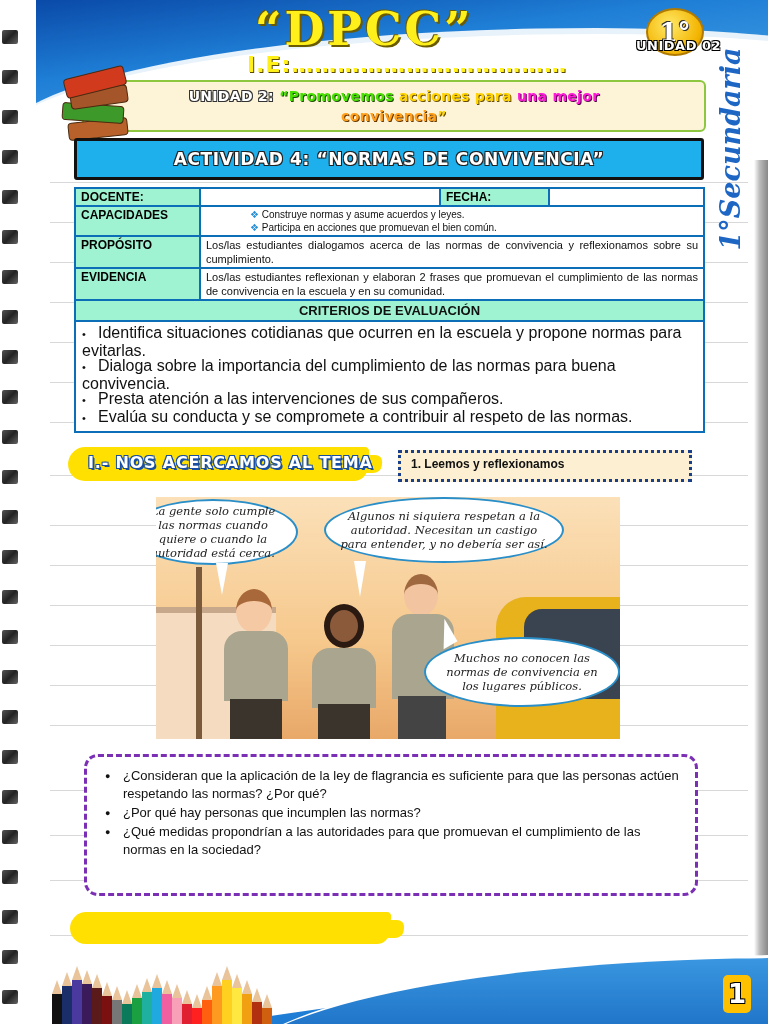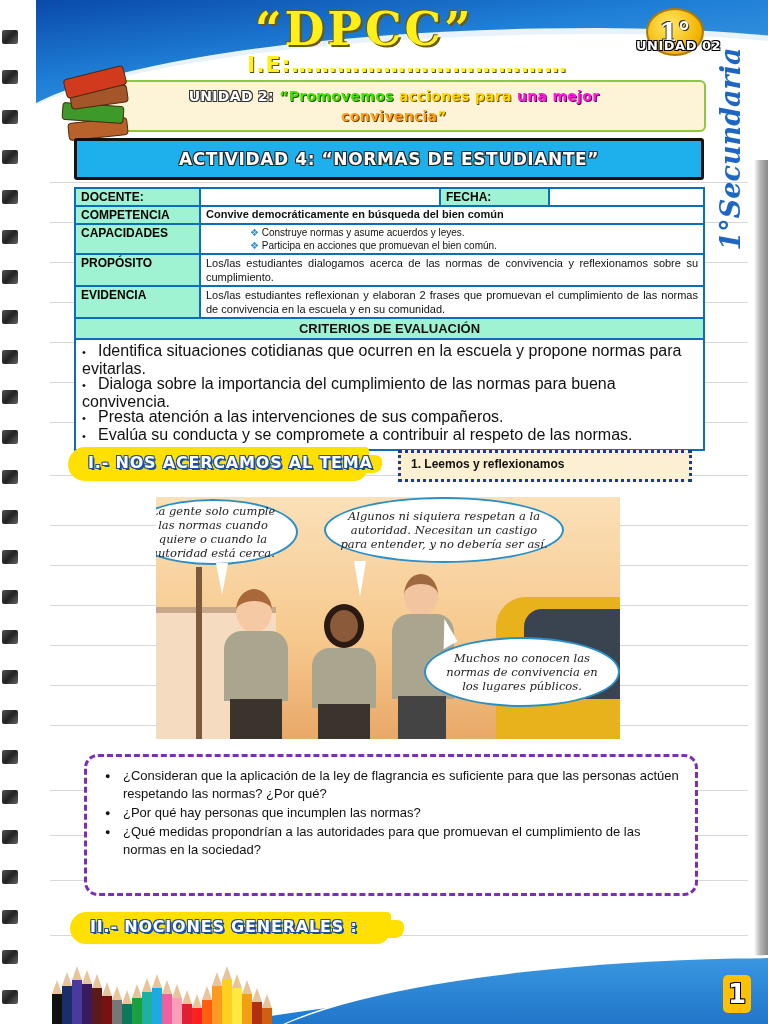--- a/index.html
+++ b/index.html
@@ -174,33 +174,29 @@
   <span class="c-orange">convivencia</span><span class="c-yellow">”</span>
 </div>
 
 <div class="books">
   <div class="book" style="left:10px;top:48px;width:60px;height:18px;background:#b8612a;transform:rotate(-6deg)"></div>
   <div class="book" style="left:4px;top:32px;width:62px;height:18px;background:#3d9a2a;transform:rotate(4deg)"></div>
   <div class="book" style="left:12px;top:16px;width:58px;height:18px;background:#a5552a;transform:rotate(-8deg)"></div>
   <div class="book" style="left:6px;top:0px;width:62px;height:20px;background:#d23a1e;transform:rotate(-14deg)"></div>
 </div>
 
-<div class="activity-banner">ACTIVIDAD 4: “NORMAS DE ESTUDIANTE”</div>
+<div class="activity-banner">ACTIVIDAD 4: “NORMAS DE CONVIVENCIA”</div>
 
 <table class="info">
   <tbody>
       <tr>
     <td class="lbl">DOCENTE:</td>
     <td class="val" style="width:240px"></td>
     <td class="lbl2">FECHA:</td>
     <td class="val"></td>
-  </tr>
-  <tr>
-    <td class="lbl">COMPETENCIA</td>
-    <td class="val" colspan="3" style="font-weight:bold">Convive democráticamente en búsqueda del bien común</td>
   </tr>
   <tr>
     <td class="lbl">CAPACIDADES</td>
     <td class="val" colspan="3">
       <div class="cap-line"><span class="dia">❖</span> <span>Construye normas y asume acuerdos y leyes.</span></div>
       <div class="cap-line"><span class="dia">❖</span> <span>Participa en acciones que promuevan el bien común.</span></div>
     </td>
   </tr>
   <tr>
     <td class="lbl">PROPÓSITO</td>
@@ -275,21 +271,20 @@
 <div class="discuss">
   <ul>
     <li>¿Consideran que la aplicación de la ley de flagrancia es suficiente para que las personas actúen respetando las normas? ¿Por qué?</li>
     <li>¿Por qué hay personas que incumplen las normas?</li>
     <li>¿Qué medidas propondrían a las autoridades para que promuevan el cumplimiento de las normas en la sociedad?</li>
   </ul>
 </div>
 
 <div class="sec-head" style="left:70px;top:912px;width:320px">
   <div class="brush" style="width:320px;height:32px"></div>
-  <div class="txt" style="top:5px">II.- NOCIONES GENERALES :</div>
 </div>
 
 <div class="bottom-wave">
   <div class="w1"></div>
   <div class="w2"></div>
 </div>
 
 <div class="pencils">
   <div class="pencil" style="height:44px">
       <div class="tip" style="border-bottom-color:#e9c39a"></div>

